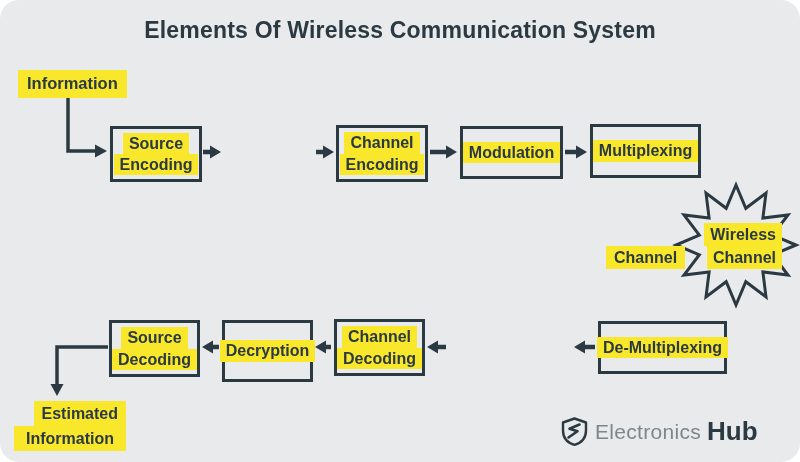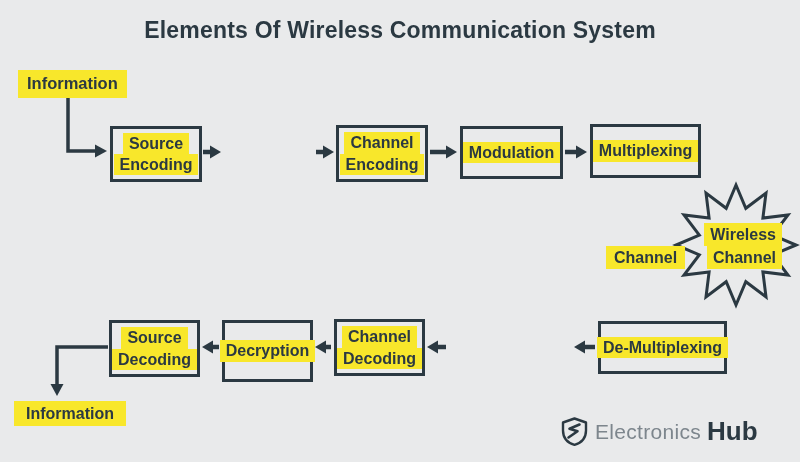--- a/index.html
+++ b/index.html
@@ -12,20 +12,21 @@
   body{
     background:#fff;
     font-family:"Liberation Sans","DejaVu Sans",sans-serif;
   }
   .canvas{
     position:relative;
     width:800px;
     height:462px;
     background:var(--bg);
     overflow:hidden;
+    border-radius:19px;
   }
   .title{
     position:absolute;
     top:17px;
     left:0;
     width:100%;
     text-align:center;
     font-size:23px;
     font-weight:bold;
     letter-spacing:.2px;
@@ -155,20 +156,21 @@
   <div class="tag" style="left:606px;top:246px;">
     <span class="hl" style="padding:1px 8px;">Channel</span>
   </div>
 
   <div class="burst-label">
     <span class="hl">Wireless</span>
     <span class="hl">Channel</span>
   </div>
 
   <div class="tag" style="left:14px;top:401px;">
+    <span class="hl">Estimated</span>
     <span class="hl" style="padding:2px 12px;">Information</span>
   </div>
 
   <div class="box" style="left:110px;top:126px;width:92px;height:56px;">
     <span class="hl">Source</span>
     <span class="hl">Encoding</span>
   </div>
   <div class="box" style="left:336px;top:125px;width:92px;height:57px;">
     <span class="hl">Channel</span>
     <span class="hl">Encoding</span>

